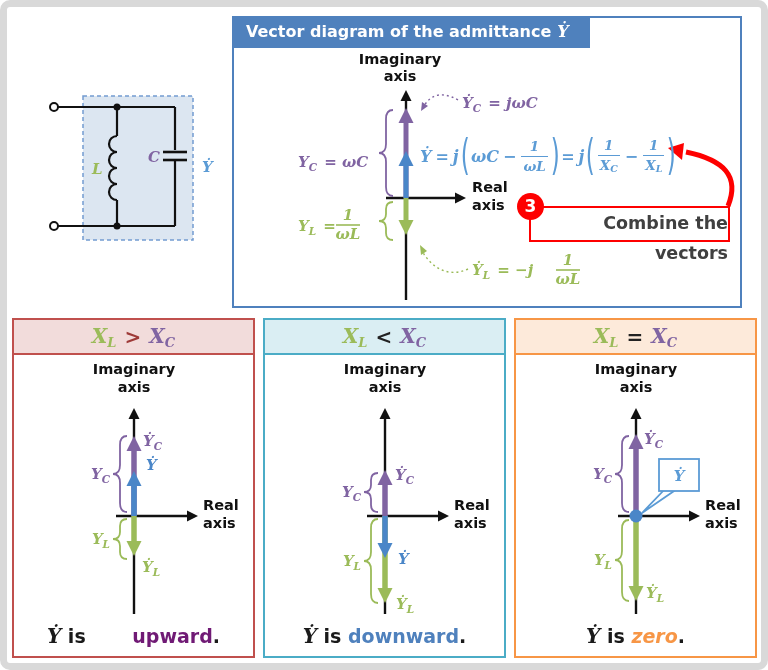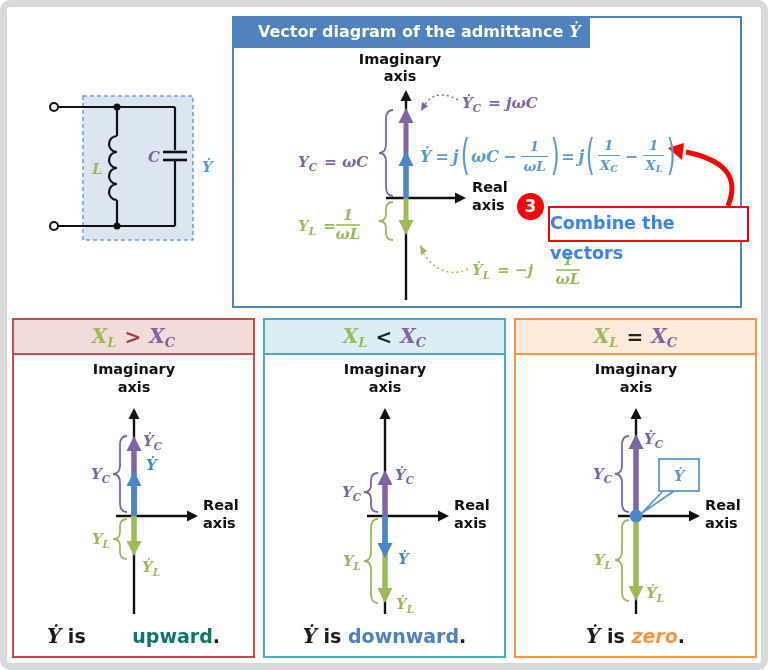--- a/index.html
+++ b/index.html
@@ -4,44 +4,44 @@
 <style>
   html,body{margin:0;padding:0;background:#fff;}
   .stage{position:relative;width:768px;height:670px;background:#ffffff;overflow:hidden;
          font-family:"DejaVu Sans",sans-serif;}
   .stage::after{content:"";position:absolute;inset:0;border:7px solid #d9d9d9;border-radius:10px;pointer-events:none;}
 
   
   .main-panel{position:absolute;left:232px;top:16px;width:510px;height:292px;
               border:2px solid #4f81bd;background:#fff;box-sizing:border-box;}
   .main-header{position:absolute;left:-2px;top:-2px;width:358px;height:32px;background:#4f81bd;
-               color:#fff;font-weight:bold;font-size:16px;line-height:32px;padding-left:26px;
+               color:#fff;font-weight:bold;font-size:16px;line-height:32px;padding-left:14px;
                box-sizing:border-box;white-space:nowrap;}
   .main-header .mt{font-family:"DejaVu Serif",serif;font-style:italic;margin-left:6px;}
   .main-svg{position:absolute;left:0;top:30px;width:506px;height:258px;}
 
   
   .formula{position:absolute;left:184px;top:112px;height:52px;display:flex;align-items:center;
            color:#5b9bd5;font-family:"DejaVu Serif",serif;font-style:italic;font-weight:bold;
            font-size:16px;white-space:nowrap;z-index:2;}
   .formula>span{margin:0 2px;}
   .paren{display:inline-block;font-family:"DejaVu Sans",sans-serif;font-style:normal;font-weight:normal;
          font-size:42px;line-height:1;transform:scaleX(.55);margin:0 -4px !important;}
   .frac{display:inline-flex;flex-direction:column;align-items:center;line-height:1.05;
         font-size:13.5px;margin:0 3px !important;}
   .frac .den{border-top:1.5px solid #5b9bd5;padding:2px 2px 0 2px;margin-top:2px;}
   .frac .num{padding:0 2px;}
   .fsub{font-size:9.5px;vertical-align:-2px;}
 
   .badge{position:absolute;left:283px;top:175px;width:27px;height:27px;border-radius:50%;
          background:#fe0000;color:#fff;font-weight:bold;font-size:17px;line-height:27px;
          text-align:center;z-index:4;}
-  .callout-box{position:absolute;left:314px;top:188px;width:201px;height:36px;border:2.5px solid #fe0000;
-               background:#fff;color:#3b82f6;font-weight:bold;font-size:17.5px;line-height:30px;
-               text-align:left;box-sizing:border-box;z-index:3;}
+  .callout-box{position:absolute;left:295px;top:188px;width:201px;height:36px;border:2.5px solid #fe0000;
+               background:#fff;color:#404040;font-weight:bold;font-size:17.5px;line-height:30px;
+               text-align:right;box-sizing:border-box;z-index:3;}
 
   
   .circuit{position:absolute;left:30px;top:88px;width:200px;height:160px;}
 
   
   .panel{position:absolute;top:318px;width:243px;height:340px;background:#fff;box-sizing:border-box;}
   .p1{left:12px;border:2.5px solid #c0504d;}
   .p2{left:263px;border:2.5px solid #4bacc6;}
   .p3{left:514px;border:2.5px solid #f79646;}
   .phead{height:33px;display:flex;justify-content:center;align-items:center;
@@ -50,21 +50,21 @@
   .p2 .phead{background:#daeef3;border-bottom:2.5px solid #4bacc6;}
   .p3 .phead{background:#fdeada;border-bottom:2.5px solid #f79646;}
   .hx-l{color:#9bbb59;} .hx-c{color:#8064a2;}
   .hsub{font-size:13px;vertical-align:-4px;}
   .op{font-style:normal;margin:0 8px;color:#222;}
   .p1 .op{color:#9e3a38;}
   .psvg{position:absolute;left:0;top:36px;width:238px;height:272px;}
   .pcaption{position:absolute;left:0;top:304px;width:100%;text-align:center;font-weight:bold;
             font-size:19px;color:#1a1a1a;white-space:nowrap;}
   .pcaption .m{font-family:"DejaVu Serif",serif;font-style:italic;font-size:20px;}
-  .p1 .capword{color:#0f766e;margin-left:40px;} .p2 .capword{color:#4f81bd;margin-top:33px;} .p3 .capword{color:#f79646;font-style:italic;}
+  .p1 .capword{color:#701a75;margin-left:40px;} .p2 .capword{color:#4f81bd;margin-top:33px;} .p3 .capword{color:#f79646;font-style:italic;}
 
   
   svg text{font-family:"DejaVu Sans",sans-serif;}
   .axlbl{font-weight:bold;font-size:14.5px;fill:#111;}
   .svgm{font-family:"DejaVu Serif",serif;font-style:italic;font-weight:bold;font-size:15px;}
   .tsub{font-size:10.5px;}
   .f-purple{fill:#8064a2;} .f-green{fill:#9bbb59;} .f-blue{fill:#4a86c8;} .f-blue2{fill:#5b9bd5;}
 </style>
 </head>
 <body>

